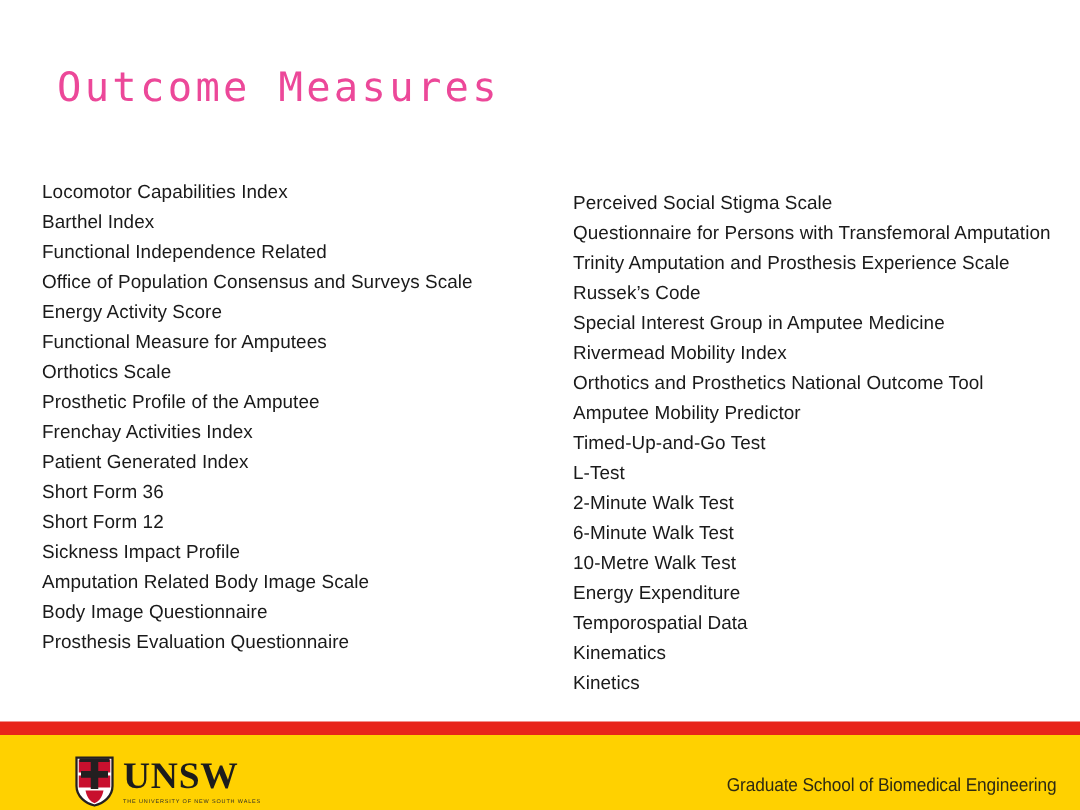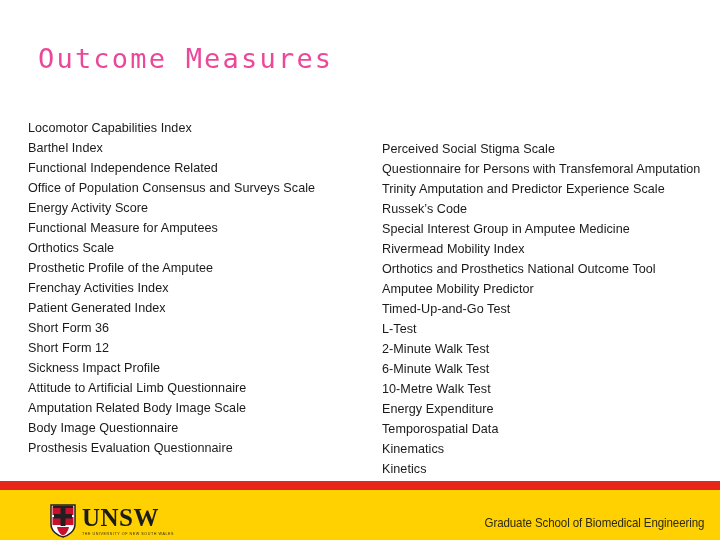--- a/index.html
+++ b/index.html
@@ -50,21 +50,21 @@
   .measure-column {
     position: absolute;
     top: 0;
   }
   #column-left {
     left: 8px;
     width: 345px;
   }
   #column-right {
     left: 362px;
-    top: 21px;
+    top: 7px;
     width: 352px;
   }
 
   .measure-item {
     font-family: "Liberation Sans", sans-serif;
     font-size: 12.6px;
     line-height: 20px;
     color: #1a1a1a;
     white-space: nowrap;
     letter-spacing: 0.05px;
@@ -163,30 +163,29 @@
       <div class="measure-item">Office of Population Consensus and Surveys Scale</div>
       <div class="measure-item">Energy Activity Score</div>
       <div class="measure-item">Functional Measure for Amputees</div>
       <div class="measure-item">Orthotics Scale</div>
       <div class="measure-item">Prosthetic Profile of the Amputee</div>
       <div class="measure-item">Frenchay Activities Index</div>
       <div class="measure-item">Patient Generated Index</div>
       <div class="measure-item">Short Form 36</div>
       <div class="measure-item">Short Form 12</div>
       <div class="measure-item">Sickness Impact Profile</div>
-      <div class="measure-item">Attitude to Artificial Limb Questionnaire</div>
       <div class="measure-item">Amputation Related Body Image Scale</div>
       <div class="measure-item">Body Image Questionnaire</div>
       <div class="measure-item">Prosthesis Evaluation Questionnaire</div>
     </div>
 
     <div id="column-right" class="measure-column">
       <div class="measure-item">Perceived Social Stigma Scale</div>
       <div class="measure-item">Questionnaire for Persons with Transfemoral Amputation</div>
-      <div class="measure-item">Trinity Amputation and Predictor Experience Scale</div>
+      <div class="measure-item">Trinity Amputation and Prosthesis Experience Scale</div>
       <div class="measure-item">Russek’s Code</div>
       <div class="measure-item">Special Interest Group in Amputee Medicine</div>
       <div class="measure-item">Rivermead Mobility Index</div>
       <div class="measure-item">Orthotics and Prosthetics National Outcome Tool</div>
       <div class="measure-item">Amputee Mobility Predictor</div>
       <div class="measure-item">Timed-Up-and-Go Test</div>
       <div class="measure-item">L-Test</div>
       <div class="measure-item">2-Minute Walk Test</div>
       <div class="measure-item">6-Minute Walk Test</div>
       <div class="measure-item">10-Metre Walk Test</div>

